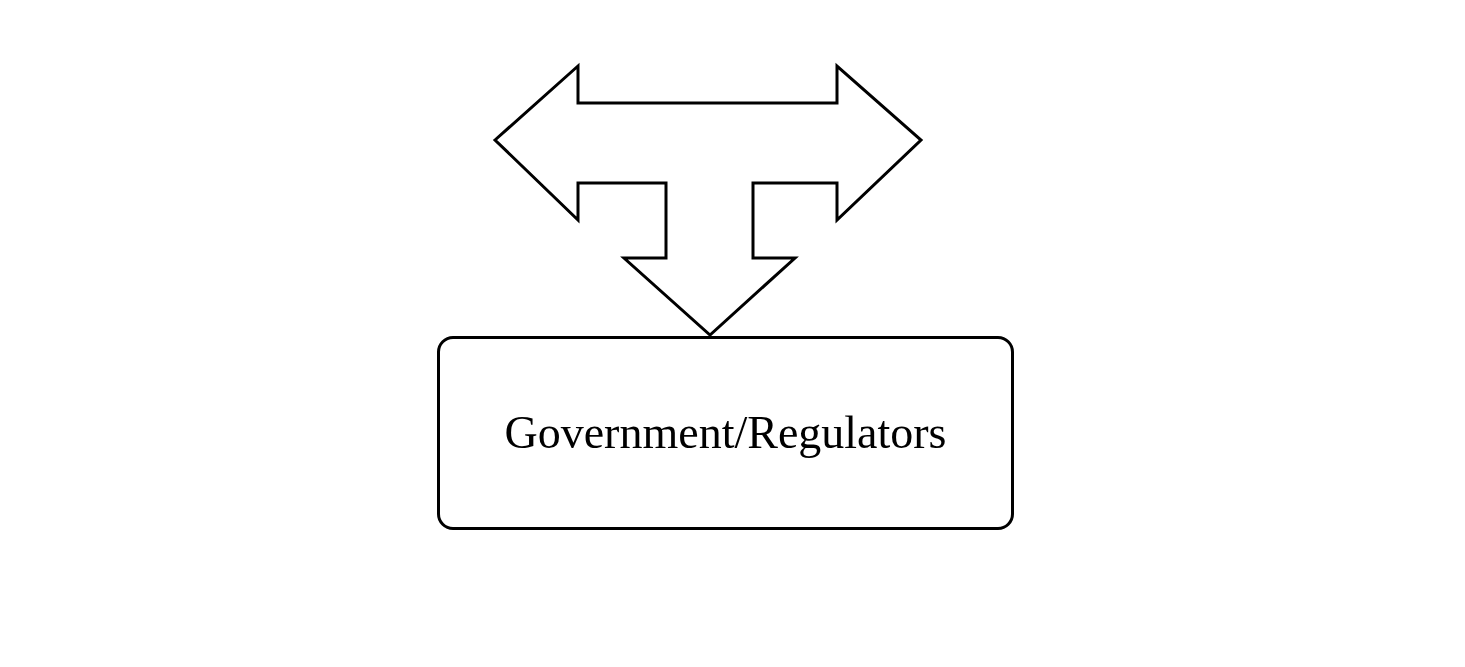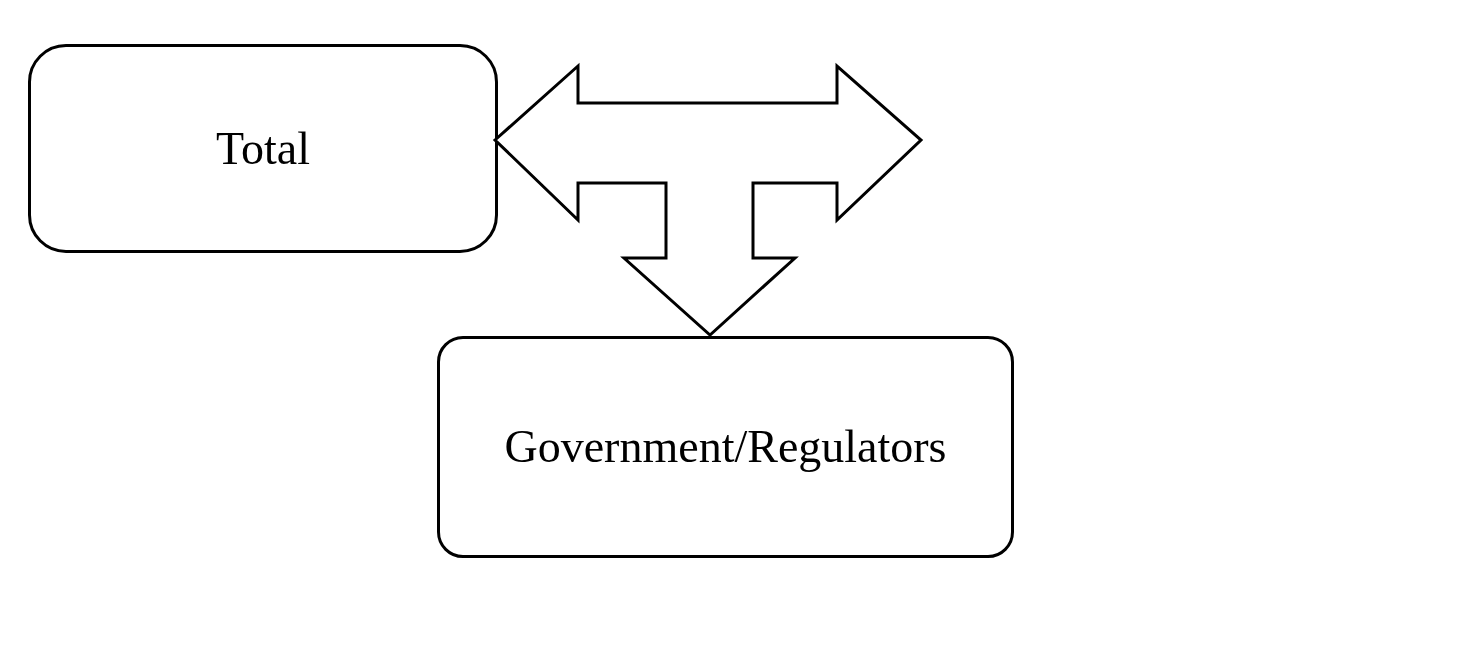--- a/index.html
+++ b/index.html
@@ -39,38 +39,35 @@
     left: 922px;
     top: 27px;
     width: 517px;
     height: 227px;
     border-radius: 50%;
   }
   .node-government {
     left: 437px;
     top: 336px;
     width: 577px;
-    height: 222px;
-    border-radius: 26px;
+    height: 194px;
+    border-radius: 16px;
   }
   .arrow-layer {
     position: absolute;
     left: 0;
     top: 0;
     pointer-events: none;
   }
 </style>
 </head>
 <body>
 
 <div class="canvas">
 
-  <div class="node node-total">
-    <span>Total</span>
-  </div>
 
 
   <div class="node node-government">
     <span>Government/Regulators</span>
   </div>
 
   <svg class="arrow-layer" width="1465" height="667" viewBox="0 0 1465 667">
     <polygon points="495,140 578,66 578,103 837,103 837,66 921,140 837,220 837,183 753,183 753,258 795,258 710,335 624,258 666,258 666,183 578,183 578,220" fill="#ffffff" stroke="#000000" stroke-width="3" stroke-linejoin="miter"></polygon>
   </svg>
 

